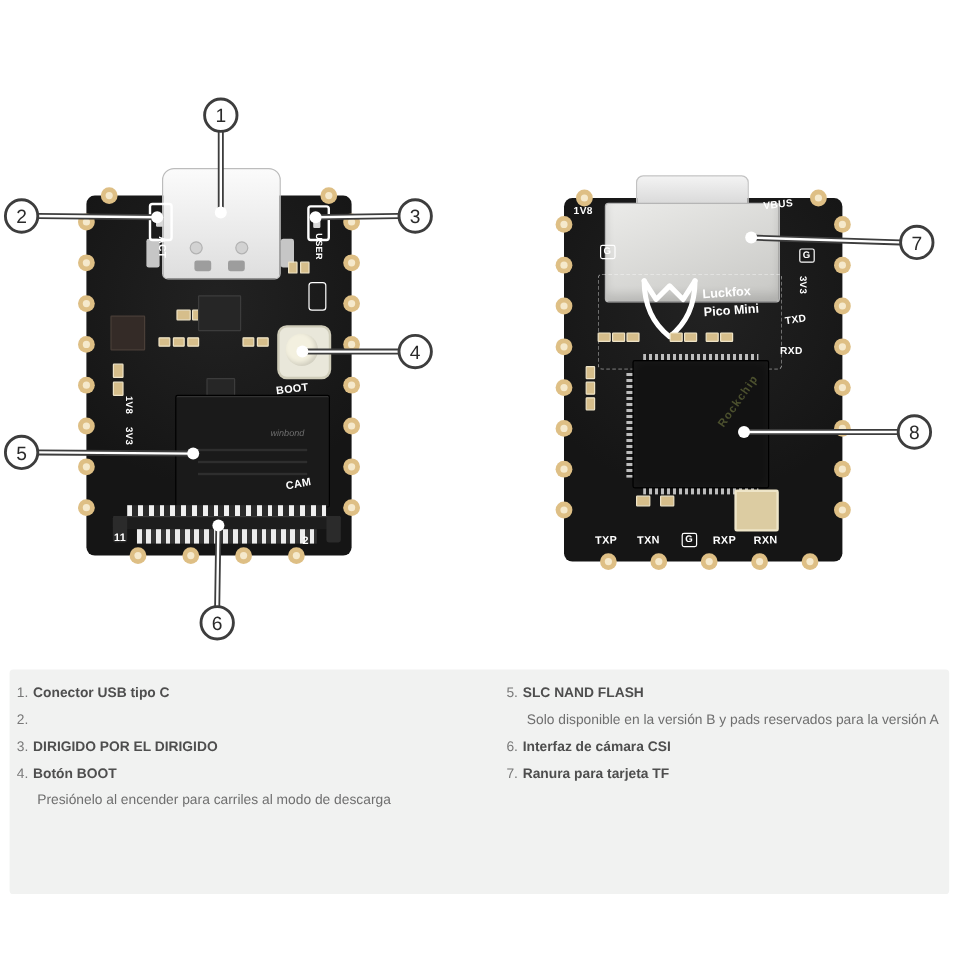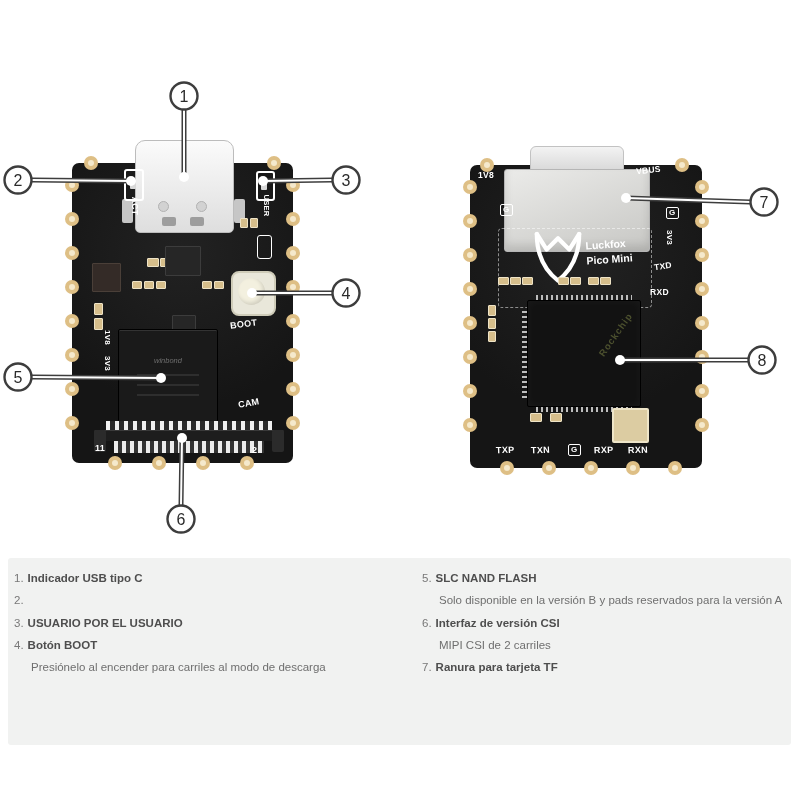--- a/index.html
+++ b/index.html
@@ -24,21 +24,21 @@
 
   
   .usb{position:absolute;left:63px;top:-23px;width:97px;height:91px;background:linear-gradient(#fbfbfb,#dedede);border:1px solid #bcbcbc;border-radius:10px 10px 5px 5px;}
   .usb .screw{position:absolute;width:9px;height:9px;border-radius:50%;background:#d2d2d2;border:1px solid #b2b2b2;}
   .usb .tab{position:absolute;width:14px;height:9px;background:#9d9d9d;bottom:6px;border-radius:2px;}
   .usb-flange{position:absolute;top:36px;width:11px;height:24px;background:#c6c6c6;border-radius:2px;}
   .led-frame{position:absolute;border:2px solid #ffffff;border-radius:3px;background:transparent;}
   .led-chip{position:absolute;background:#d8d8d8;border-radius:1px;}
   .btn{position:absolute;left:159px;top:108px;width:41px;height:41px;background:#e9e7da;border:2px solid #cfccb9;border-radius:8px;}
   .btn::after{content:"";position:absolute;left:5px;top:5px;width:27px;height:27px;border-radius:50%;background:#f3f0df;box-shadow:inset -2px -2px 4px rgba(0,0,0,.15);}
-  .flash{position:absolute;left:46px;top:166px;width:98px;height:92px;background:#1a1a1a;border:1px solid #000;border-radius:2px;box-shadow:inset 0 1px 0 #333;}
+  .flash{position:absolute;left:74px;top:166px;width:98px;height:92px;background:#1a1a1a;border:1px solid #000;border-radius:2px;box-shadow:inset 0 1px 0 #333;padding-left:29px;}
   .flash .ftxt{position:absolute;width:100%;text-align:center;color:#6f6f6f;font-size:7.5px;font-style:italic;top:26px;}
   .flash .fline{position:absolute;left:18px;right:18px;height:2px;background:#2e2e2e;}
   .csi{position:absolute;left:22px;top:258px;width:190px;height:36px;}
   .csi .teeth-top{position:absolute;left:12px;right:12px;top:0;height:9px;background:repeating-linear-gradient(90deg,#f0f0f0 0 4px,#2a2a2a 4px 9px);}
   .csi .bodybar{position:absolute;left:0;right:0;top:9px;height:11px;background:#1d1d1d;border-radius:2px;box-shadow:inset 0 1px 0 #3a3a3a;}
   .csi .teeth-bot{position:absolute;left:20px;right:20px;top:20px;height:12px;background:repeating-linear-gradient(90deg,#ececec 0 4px,#333 4px 8px);}
   .csi .latch{position:absolute;top:9px;width:12px;height:22px;background:#2b2b2b;border-radius:2px;}
 
   
   .tf-card{position:absolute;left:60px;top:-19px;width:92px;height:24px;background:linear-gradient(#f3f3f3,#d8d8d8);border:1px solid #c2c2c2;border-radius:6px 6px 0 0;}
@@ -300,41 +300,40 @@
         <line class="cline-i" x1="748" y1="360" x2="620" y2="360"></line>
       <circle class="cdot" cx="620" cy="360" r="5"></circle>
       <circle class="cring" cx="762" cy="360" r="13.5"></circle>
       <text class="cnum" x="762" y="366">8</text>
     </g>
   </svg>
 
   <div class="legend">
     <div class="lcol c1">
       <div>
-        <span class="li-num">1.</span><span class="li-title">Indicador USB tipo C</span>
+        <span class="li-num">1.</span><span class="li-title">Conector USB tipo C</span>
       </div>
       <div>
         <span class="li-num">2.</span><span class="li-title"></span>
       </div>
       <div>
-        <span class="li-num">3.</span><span class="li-title">USUARIO POR EL USUARIO</span>
+        <span class="li-num">3.</span><span class="li-title">DIRIGIDO POR EL DIRIGIDO</span>
       </div>
       <div>
         <span class="li-num">4.</span><span class="li-title">Botón BOOT</span>
         <div class="li-desc">Presiónelo al encender para carriles al modo de descarga</div>
       </div>
     </div>
     <div class="lcol c2">
       <div>
         <span class="li-num">5.</span><span class="li-title">SLC NAND FLASH</span>
         <div class="li-desc">Solo disponible en la versión B y pads reservados para la versión A</div>
       </div>
       <div>
-        <span class="li-num">6.</span><span class="li-title">Interfaz de versión CSI</span>
-        <div class="li-desc">MIPI CSI de 2 carriles</div>
+        <span class="li-num">6.</span><span class="li-title">Interfaz de cámara CSI</span>
       </div>
       <div>
         <span class="li-num">7.</span><span class="li-title">Ranura para tarjeta TF</span>
       </div>
     </div>
   </div>
 
 </div>
 
 </body></html>

